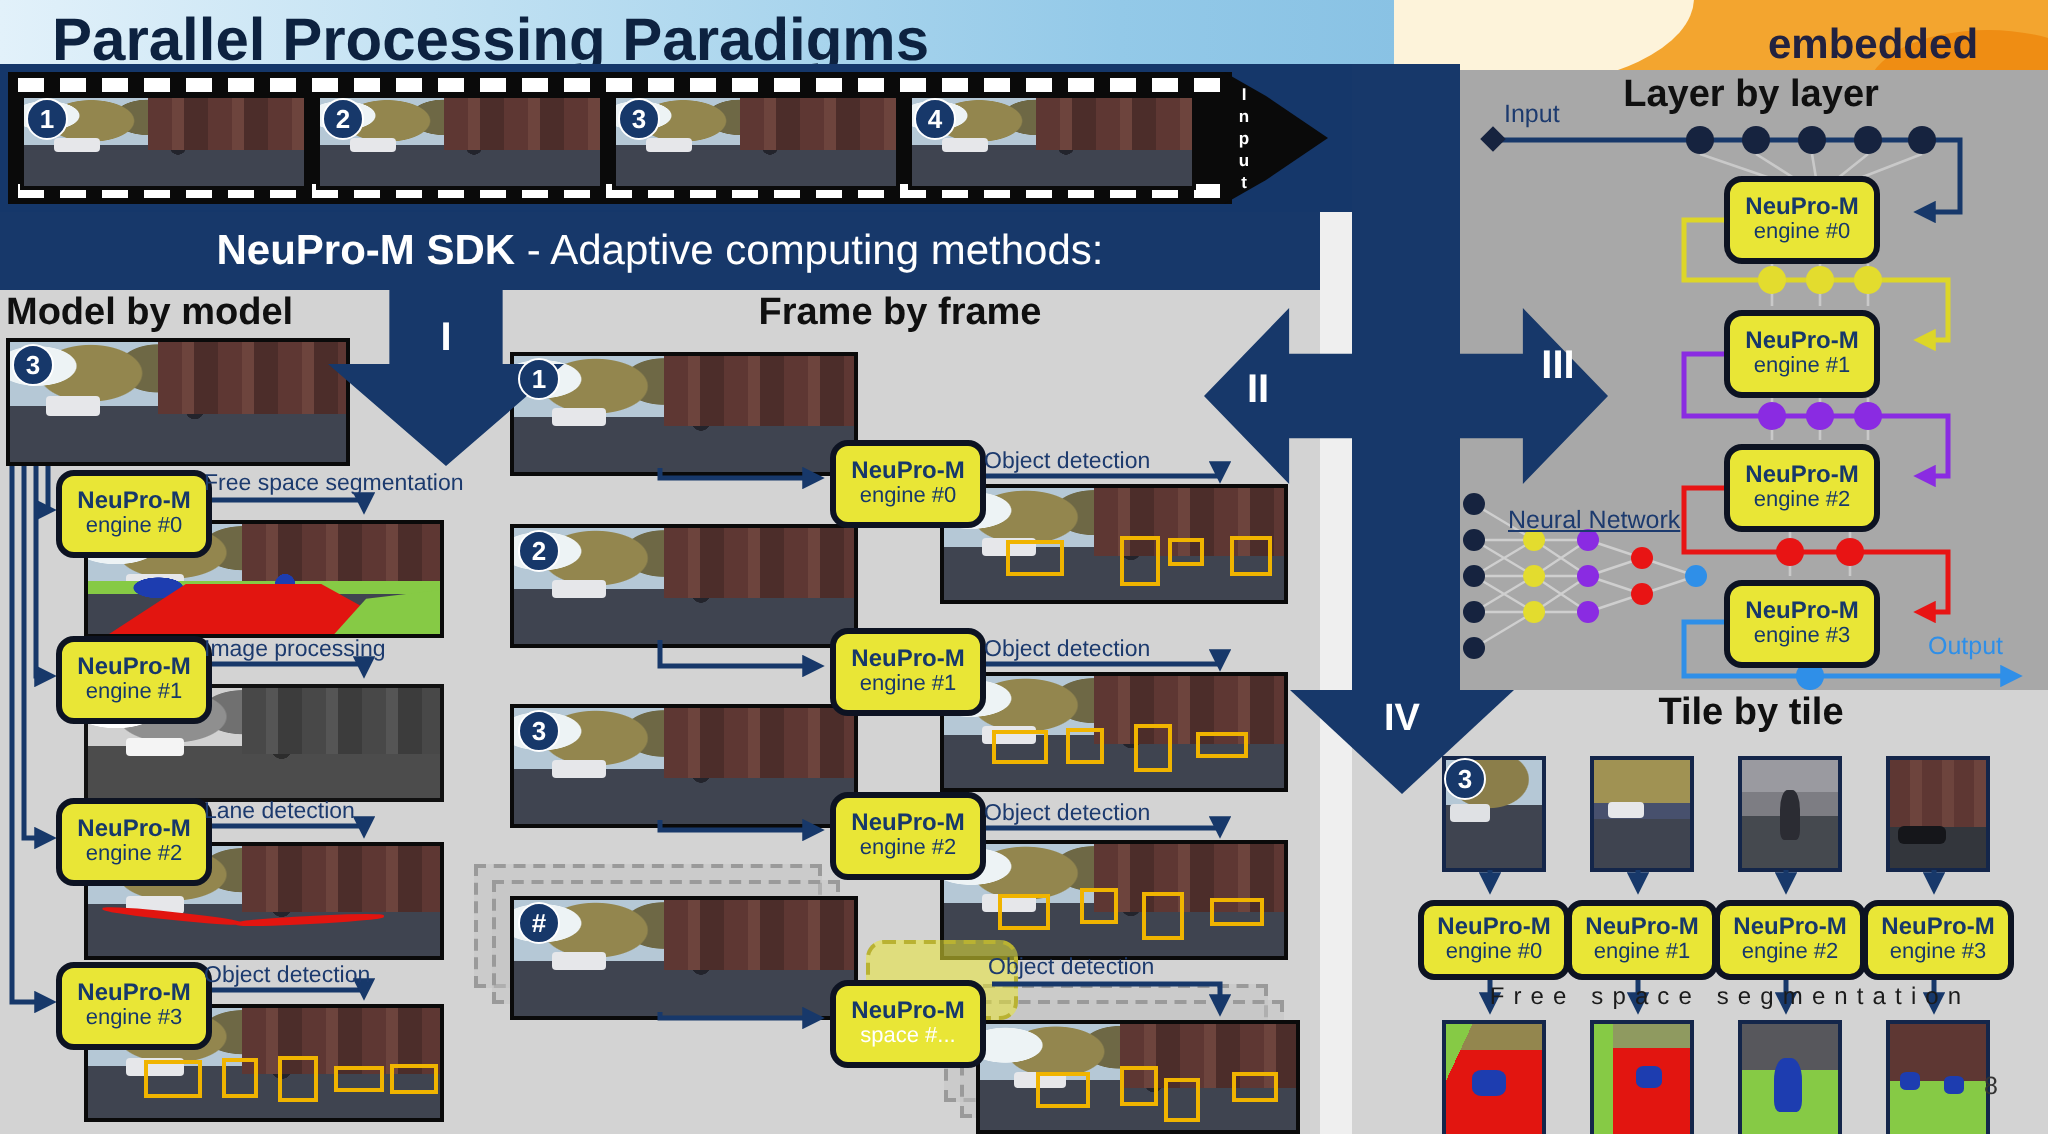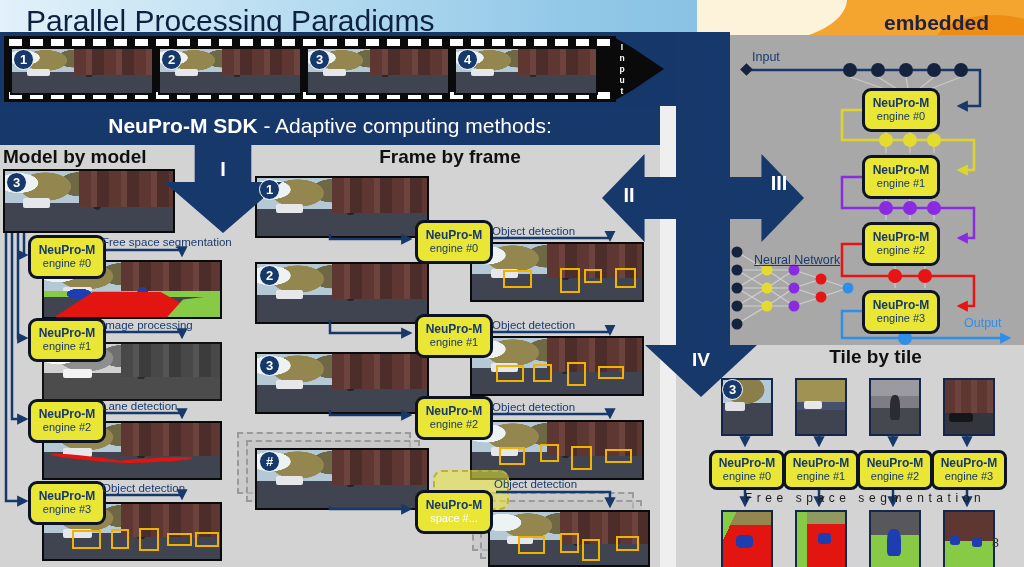--- a/index.html
+++ b/index.html
@@ -8,21 +8,21 @@
   .abs{position:absolute;}
   
   .header-blue{left:0;top:0;width:700px;height:34px;
     background:linear-gradient(90deg,#e2f1fa 0%,#bfe0f2 35%,#93c9e8 80%,#89c2e4 100%);}
   .header-orange{left:697px;top:0;width:327px;height:35px;background:#f3a52f;overflow:hidden;}
   .header-orange::before{content:"";position:absolute;left:-40px;top:-46px;width:190px;height:90px;
     border-radius:50%;background:#fdf3da;}
   .header-orange::after{content:"";position:absolute;right:-30px;bottom:-40px;width:120px;height:60px;
     border-radius:50%;background:#ef8d13;}
   .title{left:26px;top:4px;width:680px;height:34px;line-height:34px;
-    font-size:30px;font-weight:400;color:#0d2240;letter-spacing:0px;}
+    font-size:30px;font-weight:700;color:#0d2240;letter-spacing:0px;}
   .logo-embedded{left:884px;top:11px;width:120px;font-size:21px;font-weight:800;color:#222240;z-index:3;}
   
   .film-band{left:0;top:32px;width:727px;height:74px;background:#15376a;}
   .film{left:4px;top:36px;width:612px;height:66px;background:#0a0a0a;z-index:2;}
   .film::before,.film::after{content:"";position:absolute;left:5px;right:5px;height:7px;
     background:repeating-linear-gradient(90deg,#fff 0 13px,rgba(0,0,0,0) 13px 21px);}
   .film::before{top:3px;} .film::after{bottom:3px;}
   .film-frame{top:47px;width:140px;height:44px;z-index:3;}
   .film-arrow{left:612px;top:36px;width:52px;height:66px;background:#0a0a0a;z-index:2;
     clip-path:polygon(0 0,40% 18%,100% 50%,40% 82%,0 100%);}
@@ -268,20 +268,21 @@
   <div class="abs ghost" style="left:480px;top:500px;width:158px;height:55px;"></div>
   <div class="abs scene" style="left:488px;top:510px;width:158px;height:53px;">
     <div class="ov">
       <span class="bx" style="left:18%;top:46%;width:14%;height:26%;"></span>
       <span class="bx" style="left:44%;top:40%;width:10%;height:30%;"></span>
       <span class="bx" style="left:58%;top:50%;width:9%;height:34%;"></span>
       <span class="bx" style="left:80%;top:46%;width:12%;height:20%;"></span>
     </div>
   </div>
 
+  <div class="abs sec-title" style="left:727px;top:37px;width:297px;text-align:center;">Layer by layer</div>
   <div class="abs lbl" style="left:752px;top:50px;font-size:12.5px;">Input</div>
   <div class="abs lbl-blue" style="left:964px;top:316px;">Output</div>
   <div class="abs nn-label" style="left:754px;top:253px;">Neural Network</div>
 
   <div class="abs np-box" style="left:862px;top:88px;">
     <div class="np-name">NeuPro-M</div>
     <div class="np-eng">engine #0</div>
   </div>
   <div class="abs np-box" style="left:862px;top:155px;">
     <div class="np-name">NeuPro-M</div>

